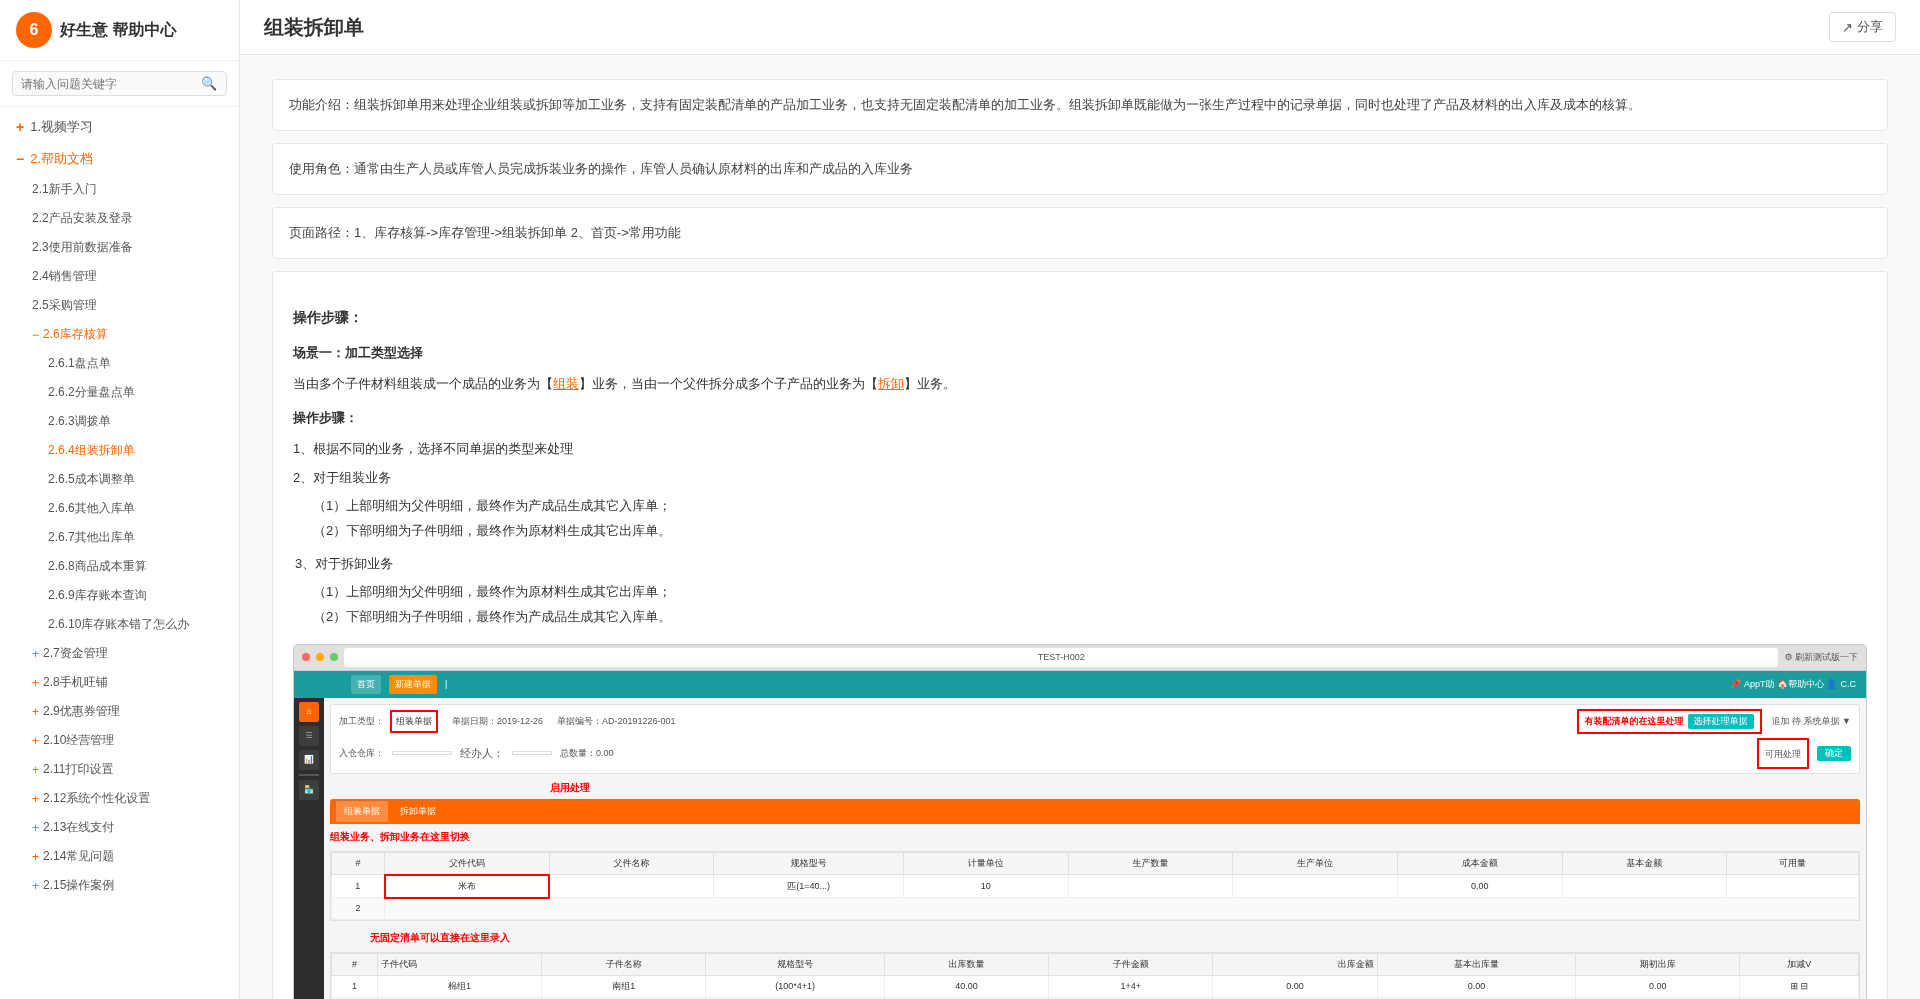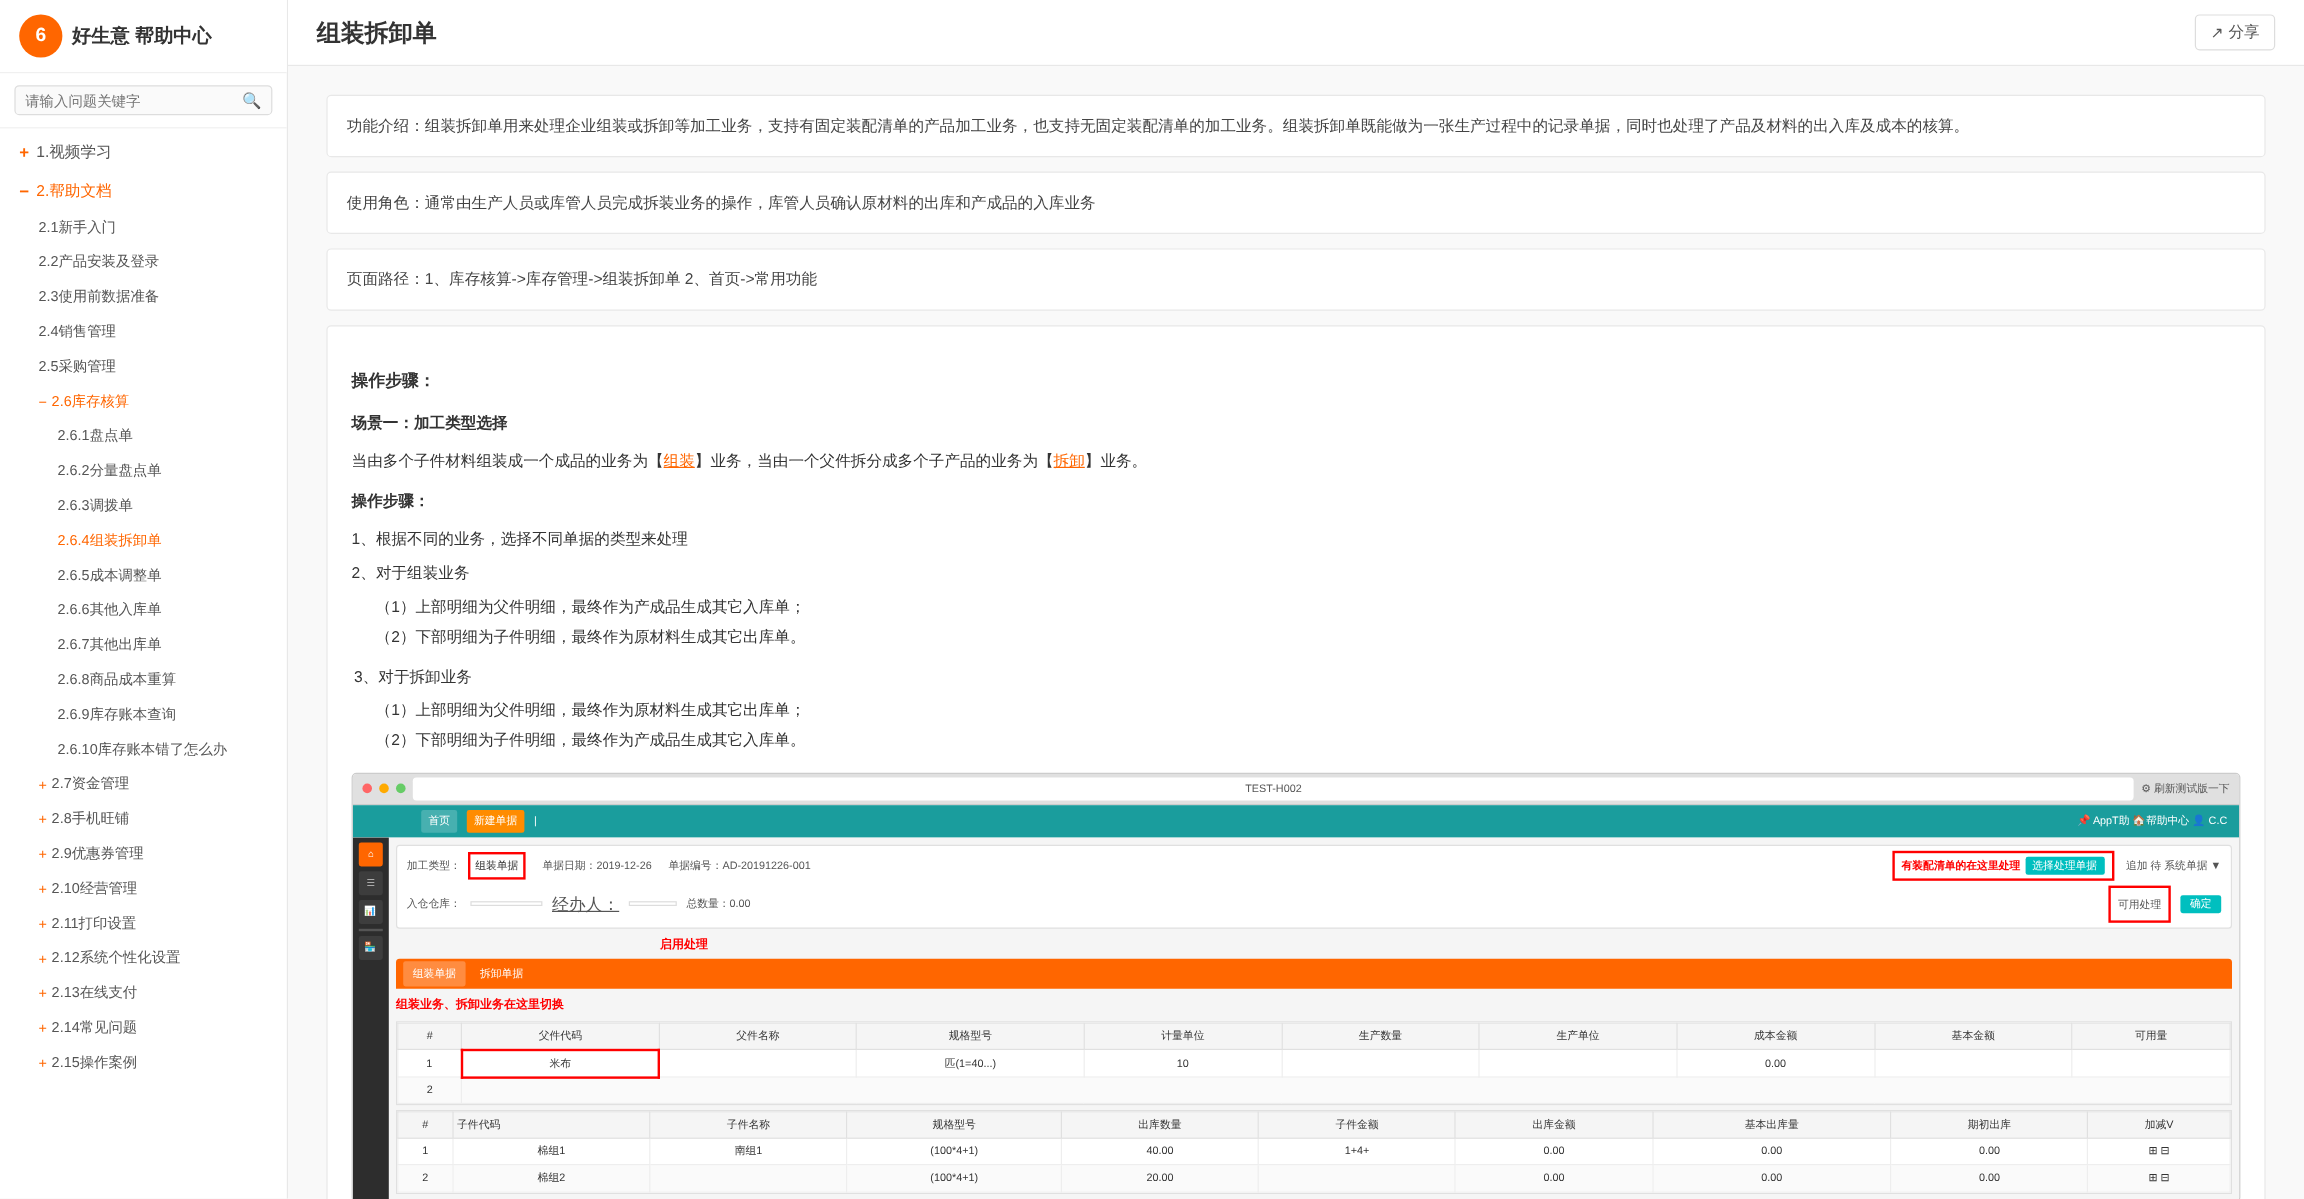--- a/index.html
+++ b/index.html
@@ -243,21 +243,21 @@
 
                   <div style="margin-left:auto;display:flex;align-items:center;gap:4px;border:2px solid red;padding:2px 6px;">
                     <span style="font-size:9px;color:red;font-weight:bold;">有装配清单的在这里处理</span>
                     <button style="background:#00bfbf;color:white;border:none;padding:1px 6px;border-radius:2px;font-size:9px;">选择处理单据</button>
                   </div>
                   <span style="font-size:9px;color:#555;margin-left:4px;">追加 待 系统单据 ▼</span>
                 </div>
                 <div style="display:flex;align-items:center;gap:8px;margin-top:4px;">
                   <span style="font-size:9px;color:#555;">入仓仓库：</span>
                   <span style="border:1px solid #ddd;font-size:9px;padding:1px 4px;background:#fff;min-width:60px;"></span>
-                  <span style="font-size:14px;color:#555;text-decoration:underline;">经办人：</span>
+                  <span style="font-size:11px;color:#555;">经办人：</span>
                   <span style="border:1px solid #ddd;font-size:9px;padding:1px 4px;background:#fff;min-width:40px;"></span>
                   <span style="font-size:9px;color:#555;">总数量：0.00</span>
                   <div style="margin-left:auto;border:2px solid red;padding:1px 6px;">
                     <span style="font-size:9px;color:#555;">可用处理</span>
                   </div>
                   <button style="background:#00bfbf;color:white;border:none;padding:1px 8px;border-radius:2px;font-size:9px;">确定</button>
                 </div>
               </div>
 
               <div style="display:flex;align-items:center;margin-bottom:2px;">
@@ -303,31 +303,34 @@
                       <td style="border:1px solid #eee;padding:2px 4px;text-align:center;"></td>
                     </tr>
                     <tr style="background:#fafafa;">
                       <td style="border:1px solid #eee;padding:2px 4px;text-align:center;">2</td>
                       <td style="border:1px solid #eee;padding:2px 4px;" colspan="9"></td>
                     </tr>
                   </tbody>
                 </table>
               </div>
 
+              <div style="margin-bottom:2px;">
+                <span style="color:red;font-size:10px;font-weight:bold;padding-left:40px;">无固定清单可以直接在这里录入</span>
+              </div>
               <div style="background:#fff;border:1px solid #e0e0e0;overflow:auto;">
                 <table style="width:100%;border-collapse:collapse;font-size:9px;">
                   <thead>
                     <tr>
                       <th style="background:#f5f5f5;border:1px solid #e0e0e0;padding:2px 3px;text-align:center;font-weight:500;">#</th>
                       <th style="background:#f5f5f5;border:1px solid #e0e0e0;padding:2px 3px;text-align:left;font-weight:500;">子件代码</th>
                       <th style="background:#f5f5f5;border:1px solid #e0e0e0;padding:2px 3px;text-align:center;font-weight:500;">子件名称</th>
                       <th style="background:#f5f5f5;border:1px solid #e0e0e0;padding:2px 3px;text-align:center;font-weight:500;">规格型号</th>
                       <th style="background:#f5f5f5;border:1px solid #e0e0e0;padding:2px 3px;text-align:center;font-weight:500;">出库数量</th>
                       <th style="background:#f5f5f5;border:1px solid #e0e0e0;padding:0 3px;text-align:center;font-weight:400;">子件金额</th>
-                      <th style="background:#f5f5f5;border:1px solid #e0e0e0;padding:2px 3px;text-align:center;font-weight:500;">出库金额</th>
+                      <th style="background:#f5f5f5;border:1px solid #e0e0e0;padding:2px 3px;text-align:right;font-weight:500;">出库金额</th>
                       <th style="background:#f5f5f5;border:1px solid #e0e0e0;padding:2px 3px;text-align:center;font-weight:500;">基本出库量</th>
                       <th style="background:#f5f5f5;border:1px solid #e0e0e0;padding:2px 3px;text-align:center;font-weight:500;">期初出库</th>
                       <th style="background:#f5f5f5;border:1px solid #e0e0e0;padding:2px 3px;text-align:center;font-weight:500;">加减V</th>
                     </tr>
                   </thead>
                   <tbody>
                     <tr>
                       <td style="border:1px solid #eee;padding:2px 3px;text-align:center;">1</td>
                       <td style="border:1px solid #eee;padding:2px 3px;text-align:center;">棉组1</td>
                       <td style="border:1px solid #eee;padding:2px 3px;text-align:center;">南组1</td>

